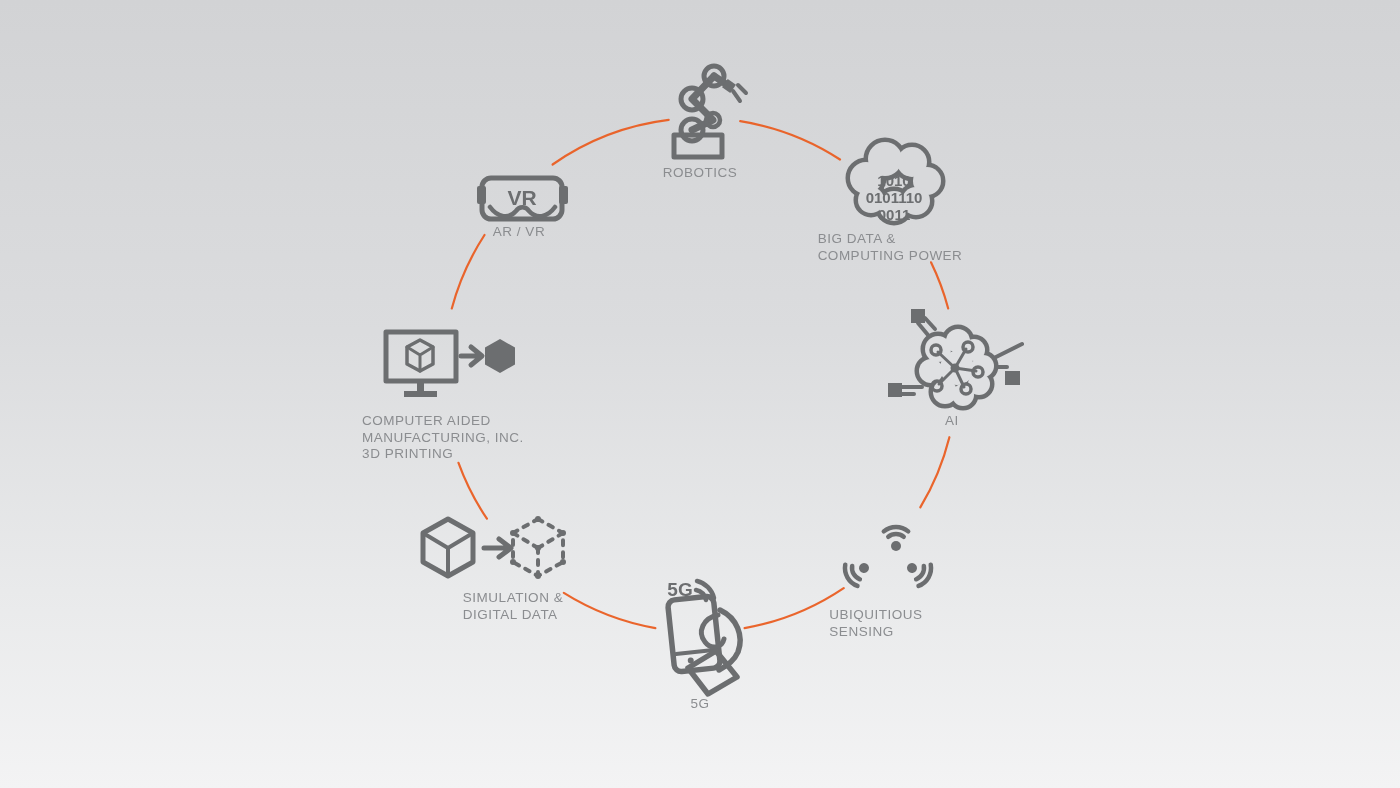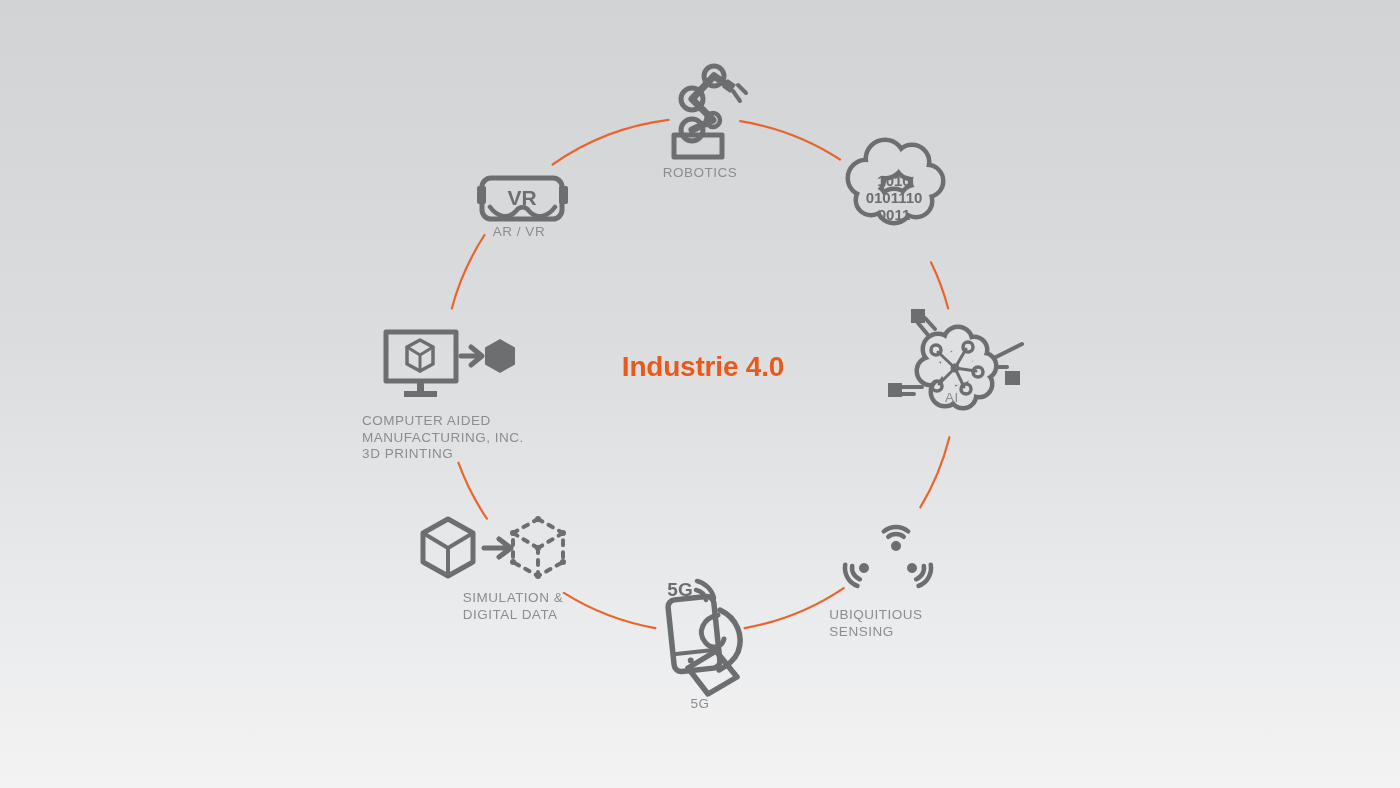--- a/index.html
+++ b/index.html
@@ -182,26 +182,29 @@
 
     <g>
       <rect x="477" y="186" width="9" height="18" rx="2" class="fl"></rect>
       <rect x="559" y="186" width="9" height="18" rx="2" class="fl"></rect>
       <rect x="482" y="178" width="80" height="41" rx="9" class="st" fill="#d9dadc"></rect>
       <path d="M490 207 C498 218 509 219 516 211 C519 206 526 206 529 211 C536 219 547 218 555 207" class="st sw45"></path>
       <text x="522" y="205" class="svgtxt" font-size="21">VR</text>
     </g>
   </svg>
 
-  <div class="center-title">Industrie 4.0</div>
 
   <div class="lbl" style="left:700px;top:165px">
     <div>ROBOTICS</div>
   </div>
-  <div class="lbl" style="left:952px;top:390px">
+  <div class="lbl" style="left:890px;top:231px">
+    <div>BIG DATA &amp;</div>
+    <div>COMPUTING POWER</div>
+  </div>
+  <div class="lbl" style="left:952px;top:413px">
     <div>AI</div>
   </div>
   <div class="lbl" style="left:876px;top:607px">
     <div>UBIQUITIOUS</div>
     <div>SENSING</div>
   </div>
   <div class="lbl" style="left:700px;top:696px">
     <div>5G</div>
   </div>
   <div class="lbl" style="left:513px;top:590px">

